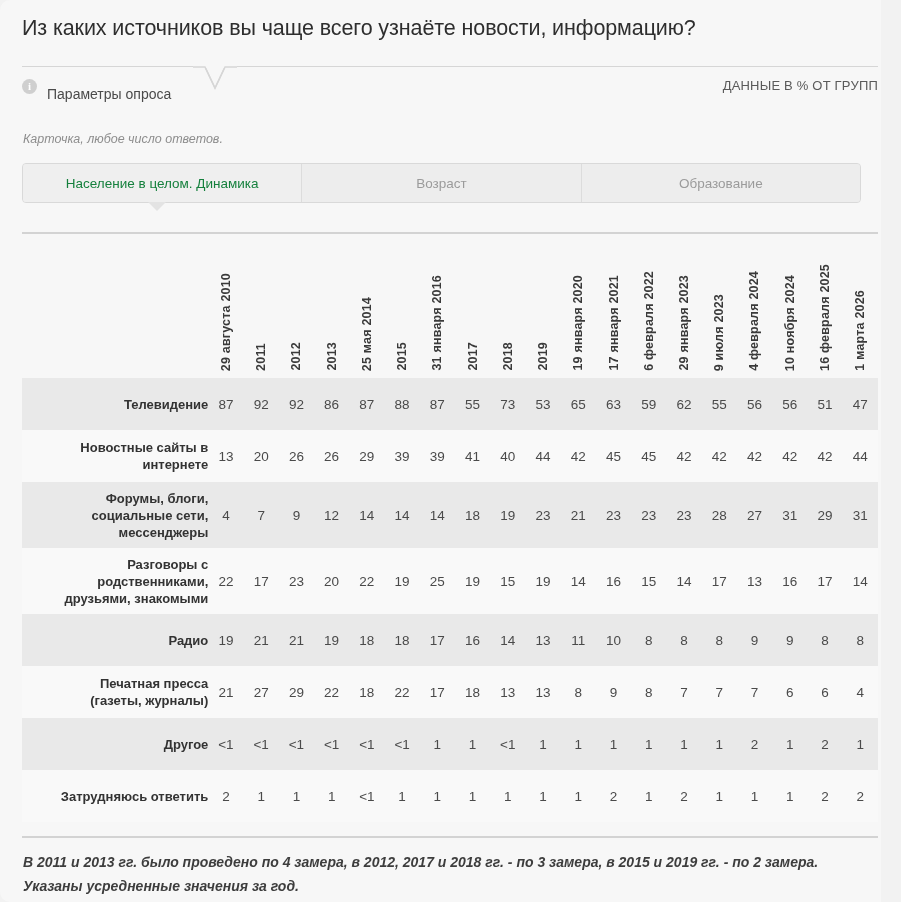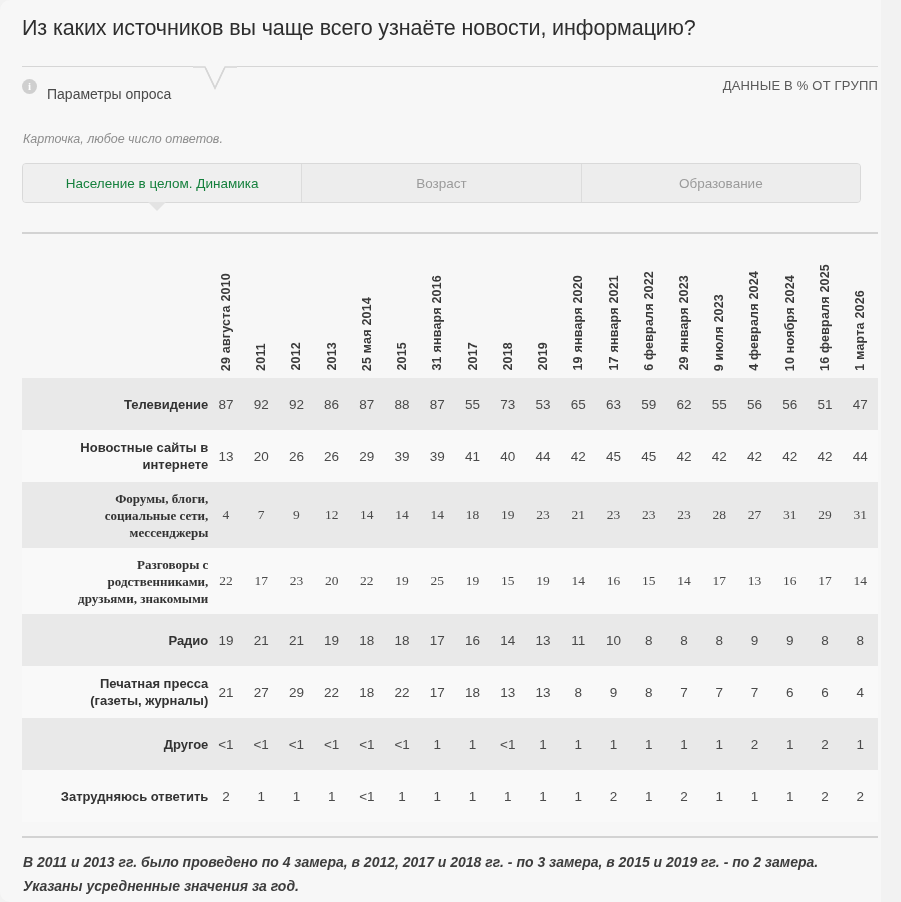--- a/index.html
+++ b/index.html
@@ -200,21 +200,21 @@
     height: 52px;
   }
   tbody td.rowlabel {
     text-align: right;
     font-weight: bold;
     color: #333333;
     font-size: 13px;
     padding-left: 10px;
     line-height: 17px;
   }
-  tbody tr.h3 td { height: 66px; font-family: Liberation Serif, serif; }
+  tbody tr.h3 td { height: 66px; }
   tbody tr.h2 td { height: 52px; }
 
   
   .divider-bottom {
     position: absolute;
     left: 22px;
     top: 836px;
     width: 856px;
     height: 2px;
     background: #d3d3d3;

